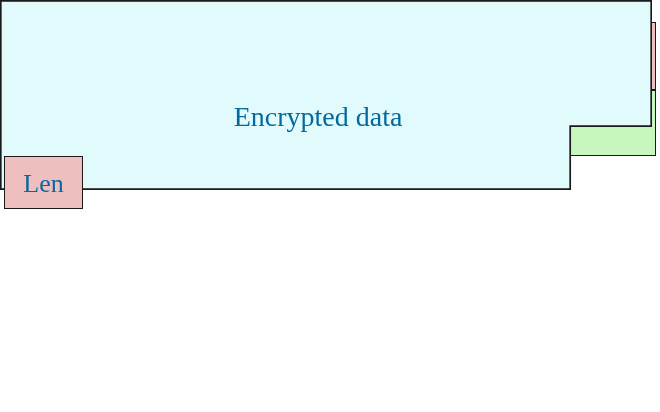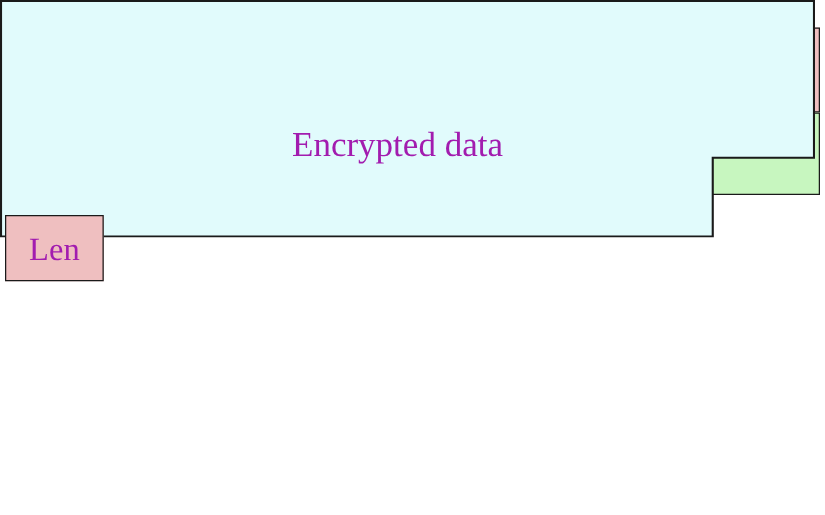--- a/index.html
+++ b/index.html
@@ -48,21 +48,21 @@
     border: 1.6px solid #1a1a1a;
     display: flex;
     align-items: center;
     justify-content: center;
     overflow: hidden;
   }
   .field-label {
     font-size: 28px;
     line-height: 1.05;
     white-space: nowrap;
-    color: #a21caf;
+    color: #0369a1;
   }
 
   
   #field-keyname {
     left: 4px;
     top: 22px;
     width: 652px;
     height: 68px;
   }
   #field-iv {
@@ -103,21 +103,20 @@
   #encdata-text .field-label {
     transform: translate(-8px, 22px);
   }
 
   #field-len {
     left: 4px;
     top: 156px;
     width: 79px;
     height: 53px;
     z-index: 4;
-    margin-top: 16px;
   }
   #field-len .field-label {
     font-size: 26px;
     transform: translateY(1px);
   }
 
   
   #mac-group {
     position: absolute;
     left: 4px;

